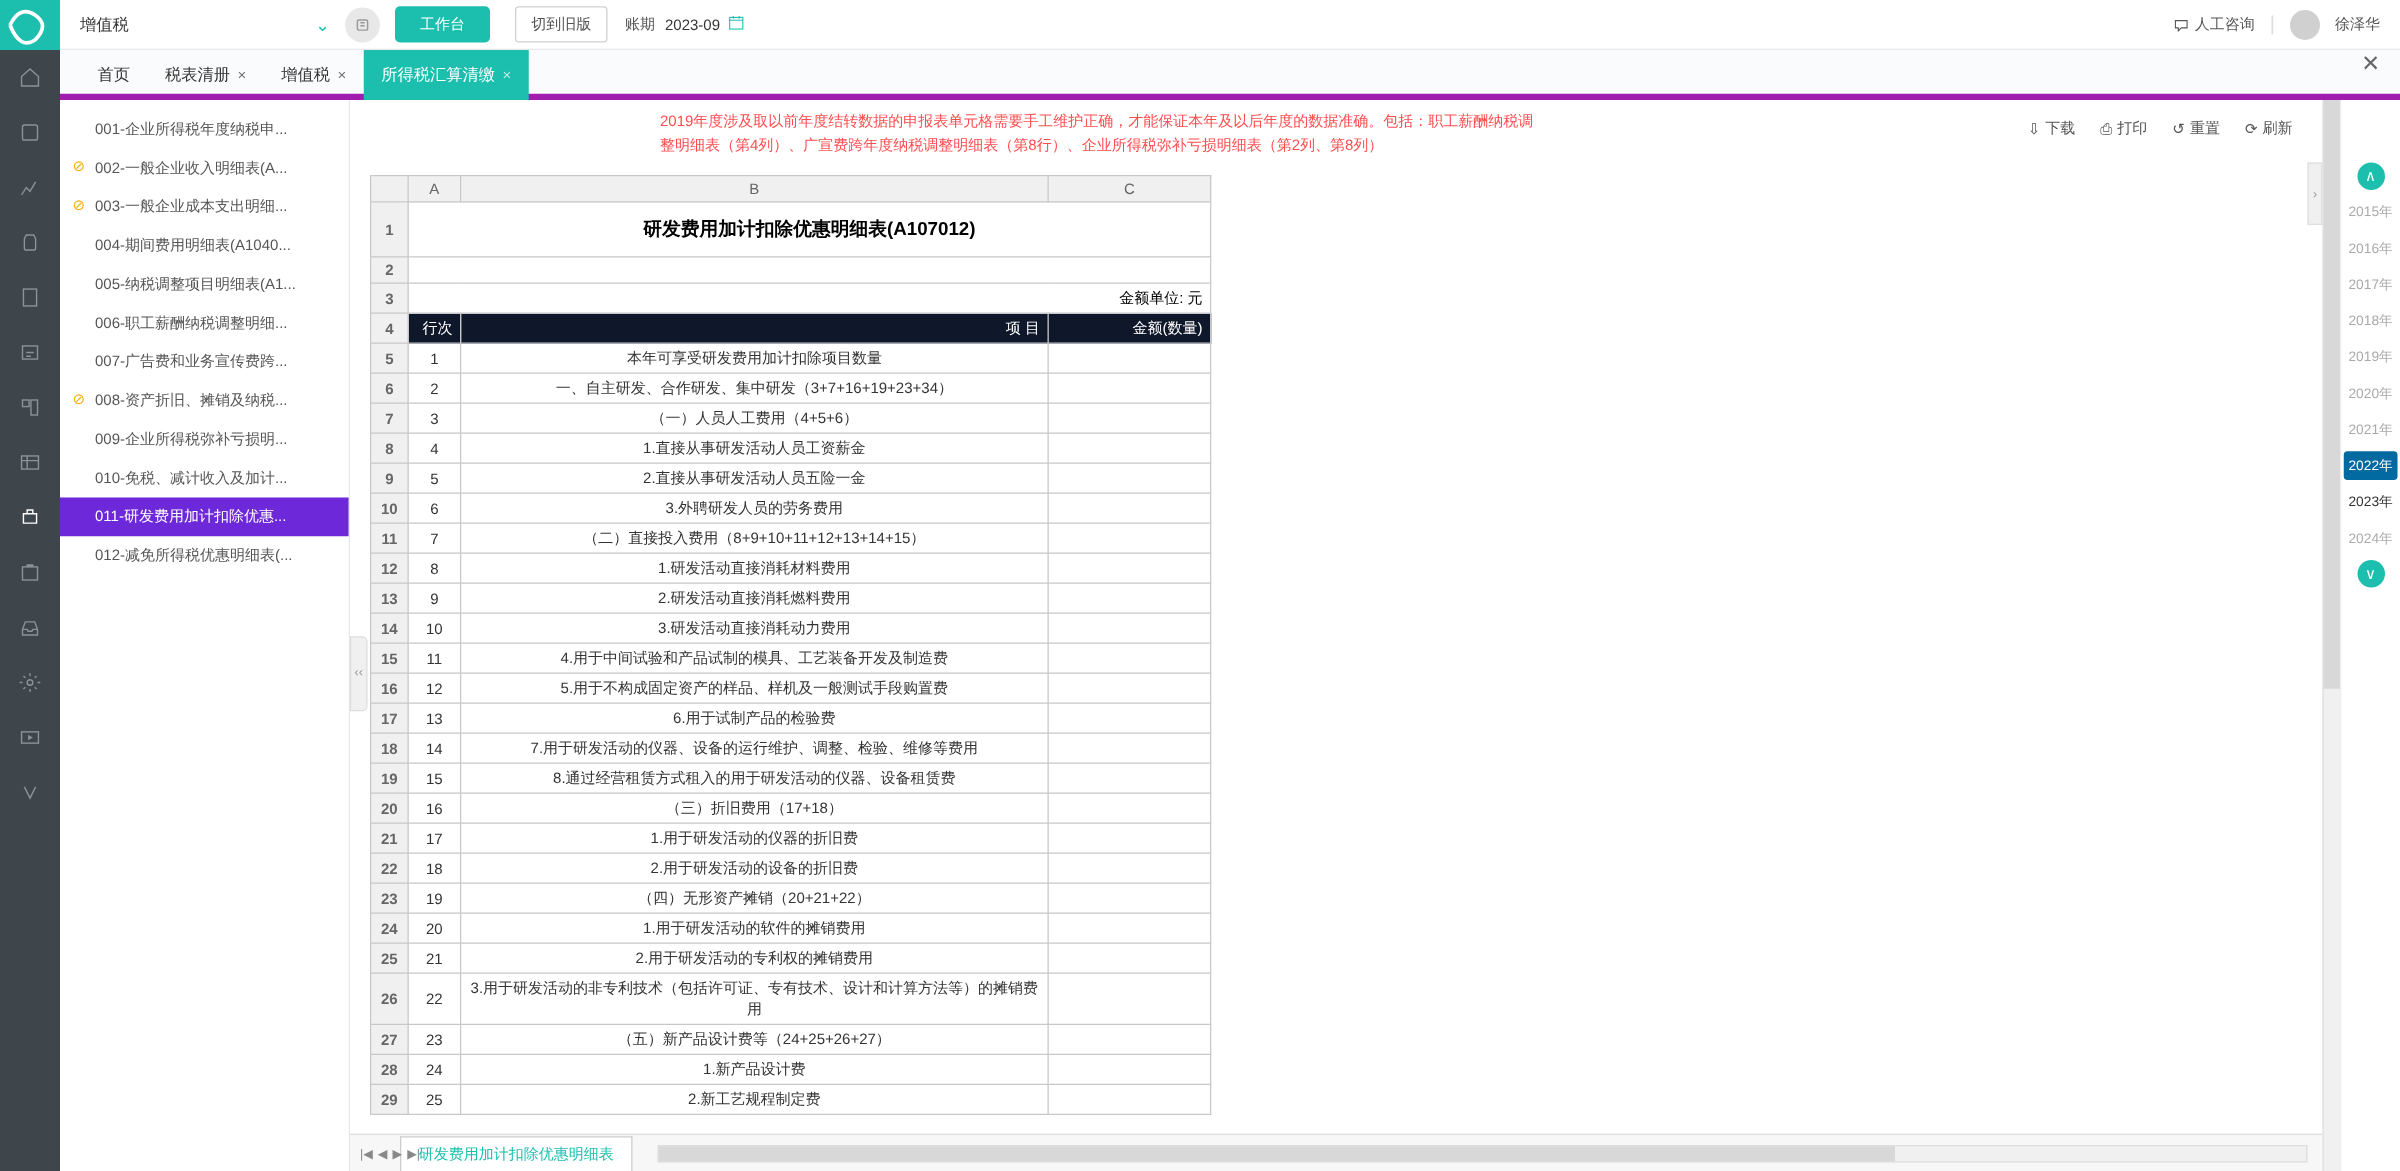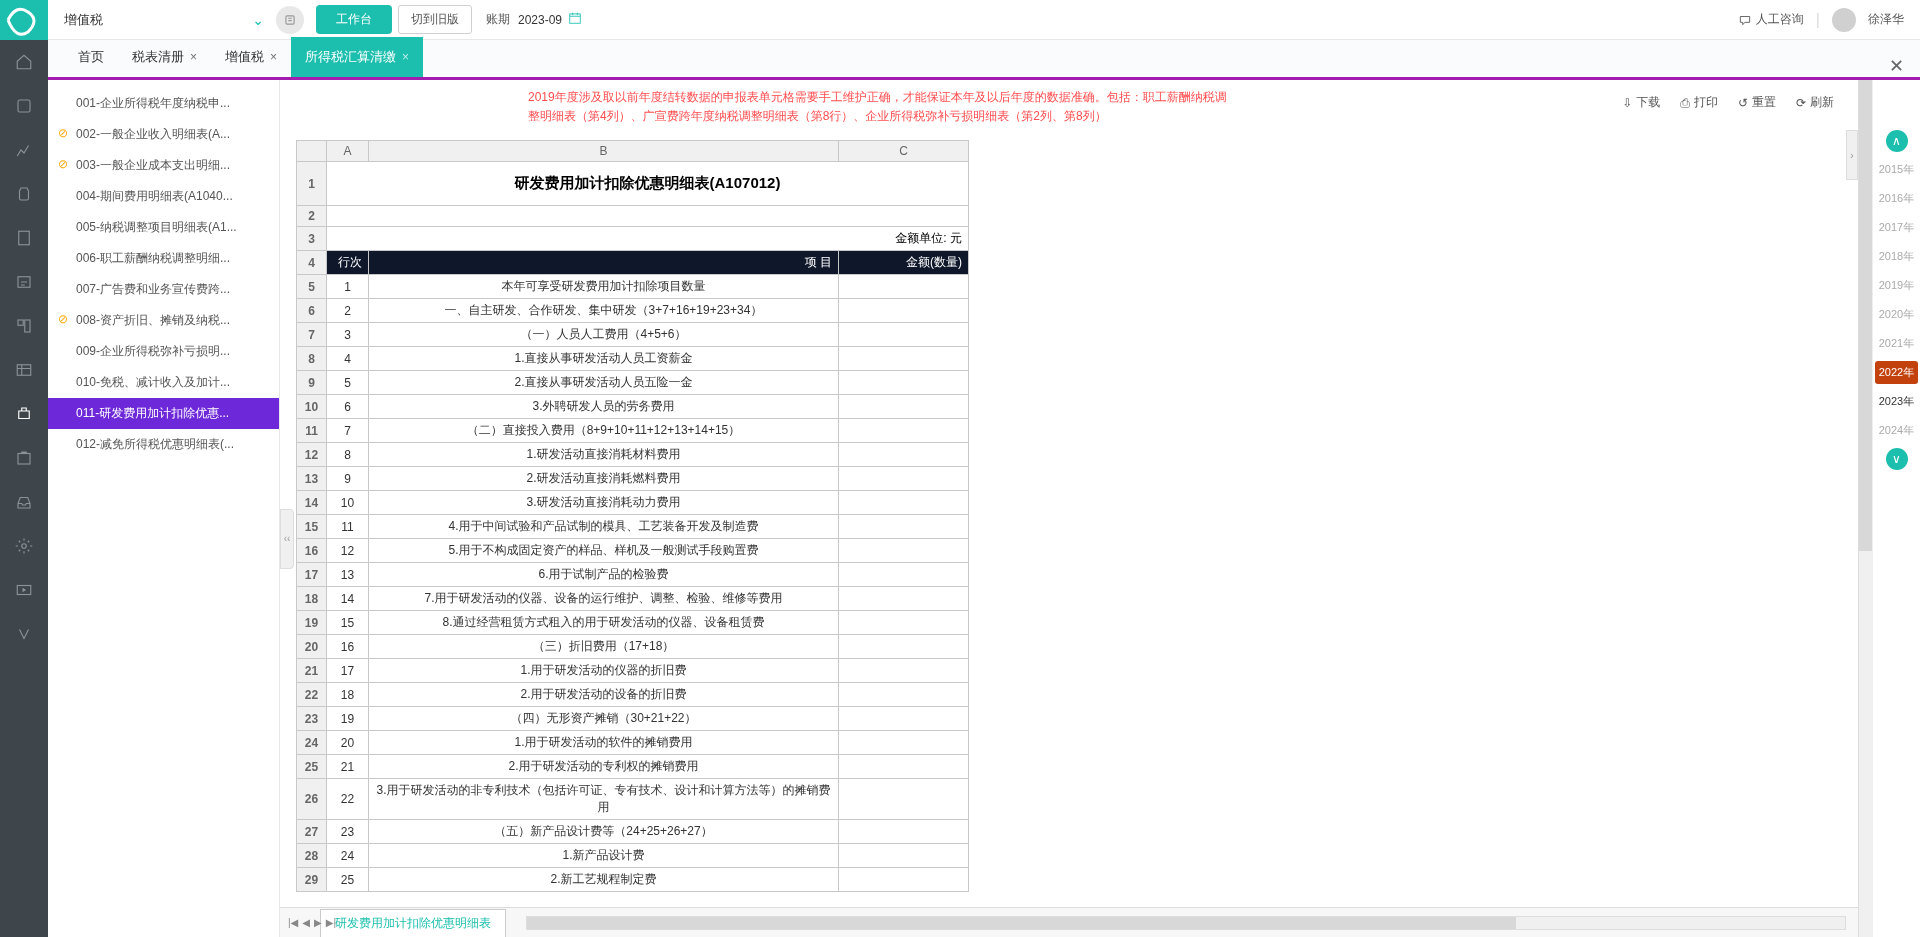--- a/index.html
+++ b/index.html
@@ -15,32 +15,32 @@
 .side-icon svg { width: 18px; height: 18px; fill: currentColor; }
 
 
 .main { flex: 1; display: flex; flex-direction: column; background: #fff; }
 
 
 .top-header { height: 40px; display: flex; align-items: center; padding: 0 16px; border-bottom: 1px solid #e8e8e8; background: #fff; }
 .dropdown { display: flex; align-items: center; gap: 6px; font-size: 13px; color: #333; cursor: pointer; margin-right: 12px; min-width: 200px; }
 .chevron { color: #1cbfae; font-size: 14px; }
 .round-btn { width: 28px; height: 28px; border-radius: 50%; background: #e8e8e8; display: flex; align-items: center; justify-content: center; margin-right: 12px; cursor: pointer; color: #999; font-size: 14px; }
-.workbench-btn { background: #1cbfae; color: #fff; padding: 6px 20px; border-radius: 4px; font-size: 12px; cursor: pointer; margin-right: 6px; border: none; }
+.workbench-btn { background: #1cbfae; color: #fff; padding: 6px 20px; border-radius: 4px; font-size: 12px; cursor: pointer; margin-right: 20px; border: none; }
 .old-btn { border: 1px solid #d0d0d0; padding: 5px 12px; border-radius: 3px; font-size: 12px; cursor: pointer; color: #555; background: #fff; margin-right: 14px; }
 .period-label { font-size: 12px; color: #555; margin-right: 8px; }
 .period-val { font-size: 12px; color: #333; margin-right: 6px; }
 .cal-icon { color: #1cbfae; font-size: 14px; cursor: pointer; }
 .header-right { margin-left: auto; display: flex; align-items: center; gap: 12px; }
 .consult { display: flex; align-items: center; gap: 4px; font-size: 12px; color: #555; cursor: pointer; }
 .avatar { width: 24px; height: 24px; border-radius: 50%; background: #d0d0d0; }
 .username { font-size: 12px; color: #555; }
 
 
-.tabs { height: 40px; display: flex; align-items: flex-end; padding: 0 16px; border-bottom: 3px solid #a21caf; background: #fafbfc; position: relative; }
+.tabs { height: 40px; display: flex; align-items: flex-start; padding: 0 16px; border-bottom: 5px solid #a21caf; background: #fafbfc; position: relative; }
 .tab { padding: 0 14px; height: 40px; display: flex; align-items: center; gap: 6px; font-size: 13px; color: #333; cursor: pointer; }
 .tab.active { background: #1cbfae; color: #fff; }
 .tab-close { font-size: 12px; color: inherit; opacity: 0.7; }
 .tabs-close-all { position: absolute; right: 16px; font-size: 18px; color: #666; cursor: pointer; }
 
 
 .content { flex: 1; display: flex; overflow: hidden; position: relative; }
 
 
 .form-list { width: 232px; border-right: 1px solid #e8e8e8; overflow-y: auto; padding: 8px 0; position: relative; }
@@ -75,21 +75,21 @@
 .sheet-tabs .nav { position: absolute; left: 8px; display: flex; gap: 4px; font-size: 10px; color: #888; }
 .sheet-tab { padding: 5px 14px; border: 1px solid #ccc; border-bottom: none; background: #fff; font-size: 12px; color: #1cbfae; cursor: pointer; }
 .hscroll { flex: 1; margin: 0 12px 0 20px; height: 14px; background: #f0f0f0; border: 1px solid #ddd; position: relative; }
 .hscroll-thumb { position: absolute; left: 0; width: 75%; height: 100%; background: #d8d8d8; }
 
 
 .year-bar { width: 48px; background: #fff; border-left: 1px solid #eee; display: flex; flex-direction: column; align-items: center; padding-top: 50px; gap: 6px; }
 .year-scroll { width: 22px; height: 22px; border-radius: 50%; background: #1cbfae; color: #fff; display: flex; align-items: center; justify-content: center; font-size: 12px; cursor: pointer; }
 .year-item { font-size: 11px; color: #aaa; padding: 4px 4px; cursor: pointer; border-radius: 3px; }
 .year-item.current { color: #333; }
-.year-item.active { background: #c2410c; color: #fff; }
+.year-item.active { background: #0369a1; color: #fff; }
 
 .vscroll { width: 14px; background: #f0f0f0; border-left: 1px solid #ddd; position: relative; }
 .vscroll-thumb { position: absolute; top: 0; width: 100%; height: 55%; background: #d8d8d8; }
 .expand-handle { position: absolute; top: 50px; right: 62px; width: 12px; height: 50px; background: #f0f0f0; border: 1px solid #ddd; font-size: 10px; color: #999; display: flex; align-items: center; justify-content: center; cursor: pointer; z-index: 7; }
 </style>
 </head>
 <body>
 
 <div class="app">
 
@@ -408,21 +408,21 @@
                 </tr>
                 <tr class="data-row">
                   <th class="row-header">22</th>
                   <td class="col-num" style="text-align: center;">18</td>
                   <td class="item-cell">2.用于研发活动的设备的折旧费</td>
                   <td></td>
                 </tr>
                 <tr class="data-row">
                   <th class="row-header">23</th>
                   <td class="col-num" style="text-align: center;">19</td>
-                  <td class="item-cell">（四）无形资产摊销（30+21+22）</td>
+                  <td class="item-cell">（四）无形资产摊销（20+21+22）</td>
                   <td></td>
                 </tr>
                 <tr class="data-row">
                   <th class="row-header">24</th>
                   <td class="col-num" style="text-align: center;">20</td>
                   <td class="item-cell">1.用于研发活动的软件的摊销费用</td>
                   <td></td>
                 </tr>
                 <tr class="data-row">
                   <th class="row-header">25</th>

